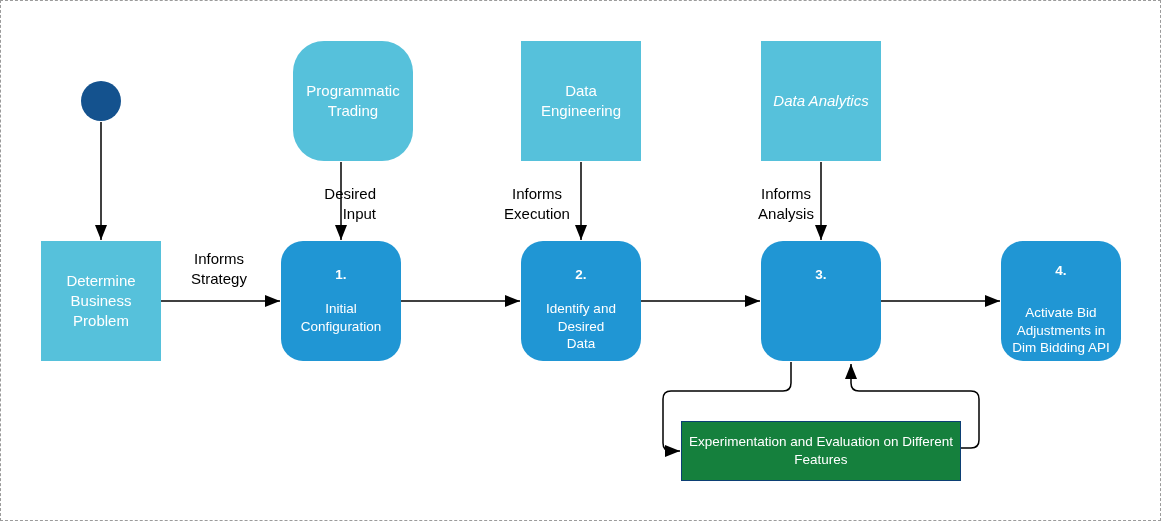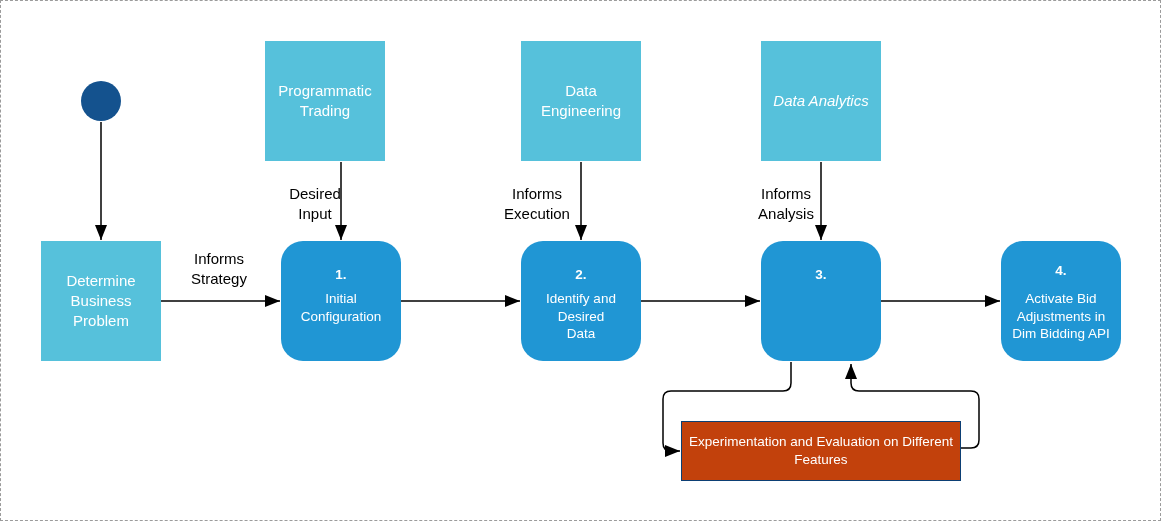--- a/index.html
+++ b/index.html
@@ -49,51 +49,51 @@
     flex-direction: column;
     align-items: center;
     justify-content: flex-start;
     padding-top: 26px;
     box-sizing: border-box;
   }
   .step .num { font-size: 13.5px; font-weight: bold; }
   .step .title {
     font-size: 13.5px;
     line-height: 1.3;
-    margin-top: 8px;
+    margin-top: 18px;
     white-space: pre-line;
     text-align: center;
   }
   .step.step-4 { padding-top: 22px; }
-  .step.step-4 .title { margin-top: 12px; }
+  .step.step-4 .title { margin-top: 26px; }
   .pos-problem { left: 40px;  top: 240px; }
-  .pos-src-1   { left: 264px; top: 40px; }
+  .pos-src-1   { left: 292px; top: 40px; border-radius: 31px; }
   .pos-src-2   { left: 520px; top: 40px; }
   .pos-src-3   { left: 760px; top: 40px; font-style: italic; }
   .pos-step-1  { left: 280px; top: 240px; }
   .pos-step-2  { left: 520px; top: 240px; }
   .pos-step-3  { left: 760px; top: 240px; }
   .pos-step-4  { left: 1000px; top: 240px; }
   .edge-label {
     position: absolute;
     width: 100px;
     color: #000000;
     font-size: 15px;
     line-height: 1.35;
     text-align: center;
     white-space: pre-line;
   }
   .pos-lbl-strategy  { left: 168px; top: 248px; }
-  .pos-lbl-desired   { left: 264px; top: 183px; }
+  .pos-lbl-desired   { left: 275px; top: 183px; text-align: right; }
   .pos-lbl-execution { left: 486px; top: 183px; }
   .pos-lbl-analysis  { left: 735px; top: 183px; }
   .feedback {
     left: 680px; top: 420px;
     width: 280px; height: 60px;
-    background: #c2410c;
+    background: #15803d;
     border: 1px solid #0C3F74;
     box-sizing: border-box;
     font-size: 13.5px;
     line-height: 1.35;
   }
 </style>
 </head>
 <body>
 
 <div id="canvas">

